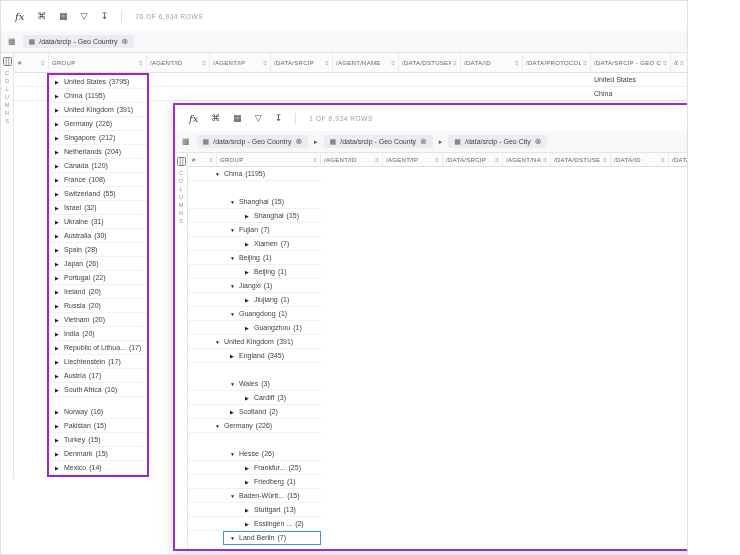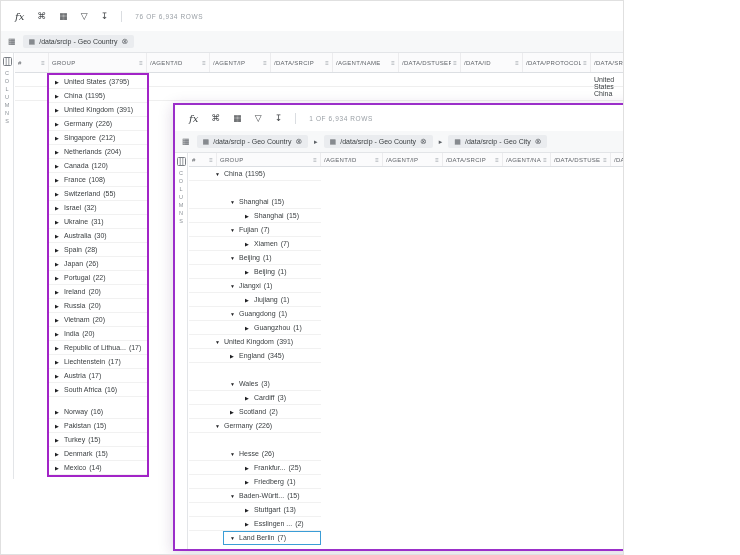--- a/index.html
+++ b/index.html
@@ -1,18 +1,18 @@
 <!DOCTYPE html>
 <html><head>
 <meta charset="utf-8">
 <style>
   *{margin:0;padding:0;box-sizing:border-box}
   html,body{background:#ffffff}
   body{font-family:"Liberation Sans",sans-serif;-webkit-font-smoothing:antialiased}
-  .screen{position:relative;width:624px;height:555px;background:#fff;overflow:hidden;border:1px solid #e0e0e0}
+  .screen{position:relative;width:688px;height:555px;background:#fff;overflow:hidden;border:1px solid #e0e0e0}
 
   
   .toolbar{position:absolute;display:flex;align-items:center;gap:13px;padding-left:14px}
   .fx{font-family:"DejaVu Serif",serif;font-style:italic;font-size:10px;color:#3c4043;cursor:pointer}
   .ticon{font-size:9px;color:#44474a;line-height:1;cursor:pointer}
   .tdiv{width:1px;height:11px;background:#dadde1}
   .rows-label{font-size:6.5px;letter-spacing:.6px;color:#9aa0a6;white-space:nowrap;text-transform:uppercase}
 
   .tabbar{position:absolute;left:0;right:0;height:22px;background:#f7f8f9;border-bottom:1px solid #e3e5e8;display:flex;align-items:center;gap:7px;padding-left:7px}
   .tablead{font-size:8px;color:#5f6368;cursor:pointer}

